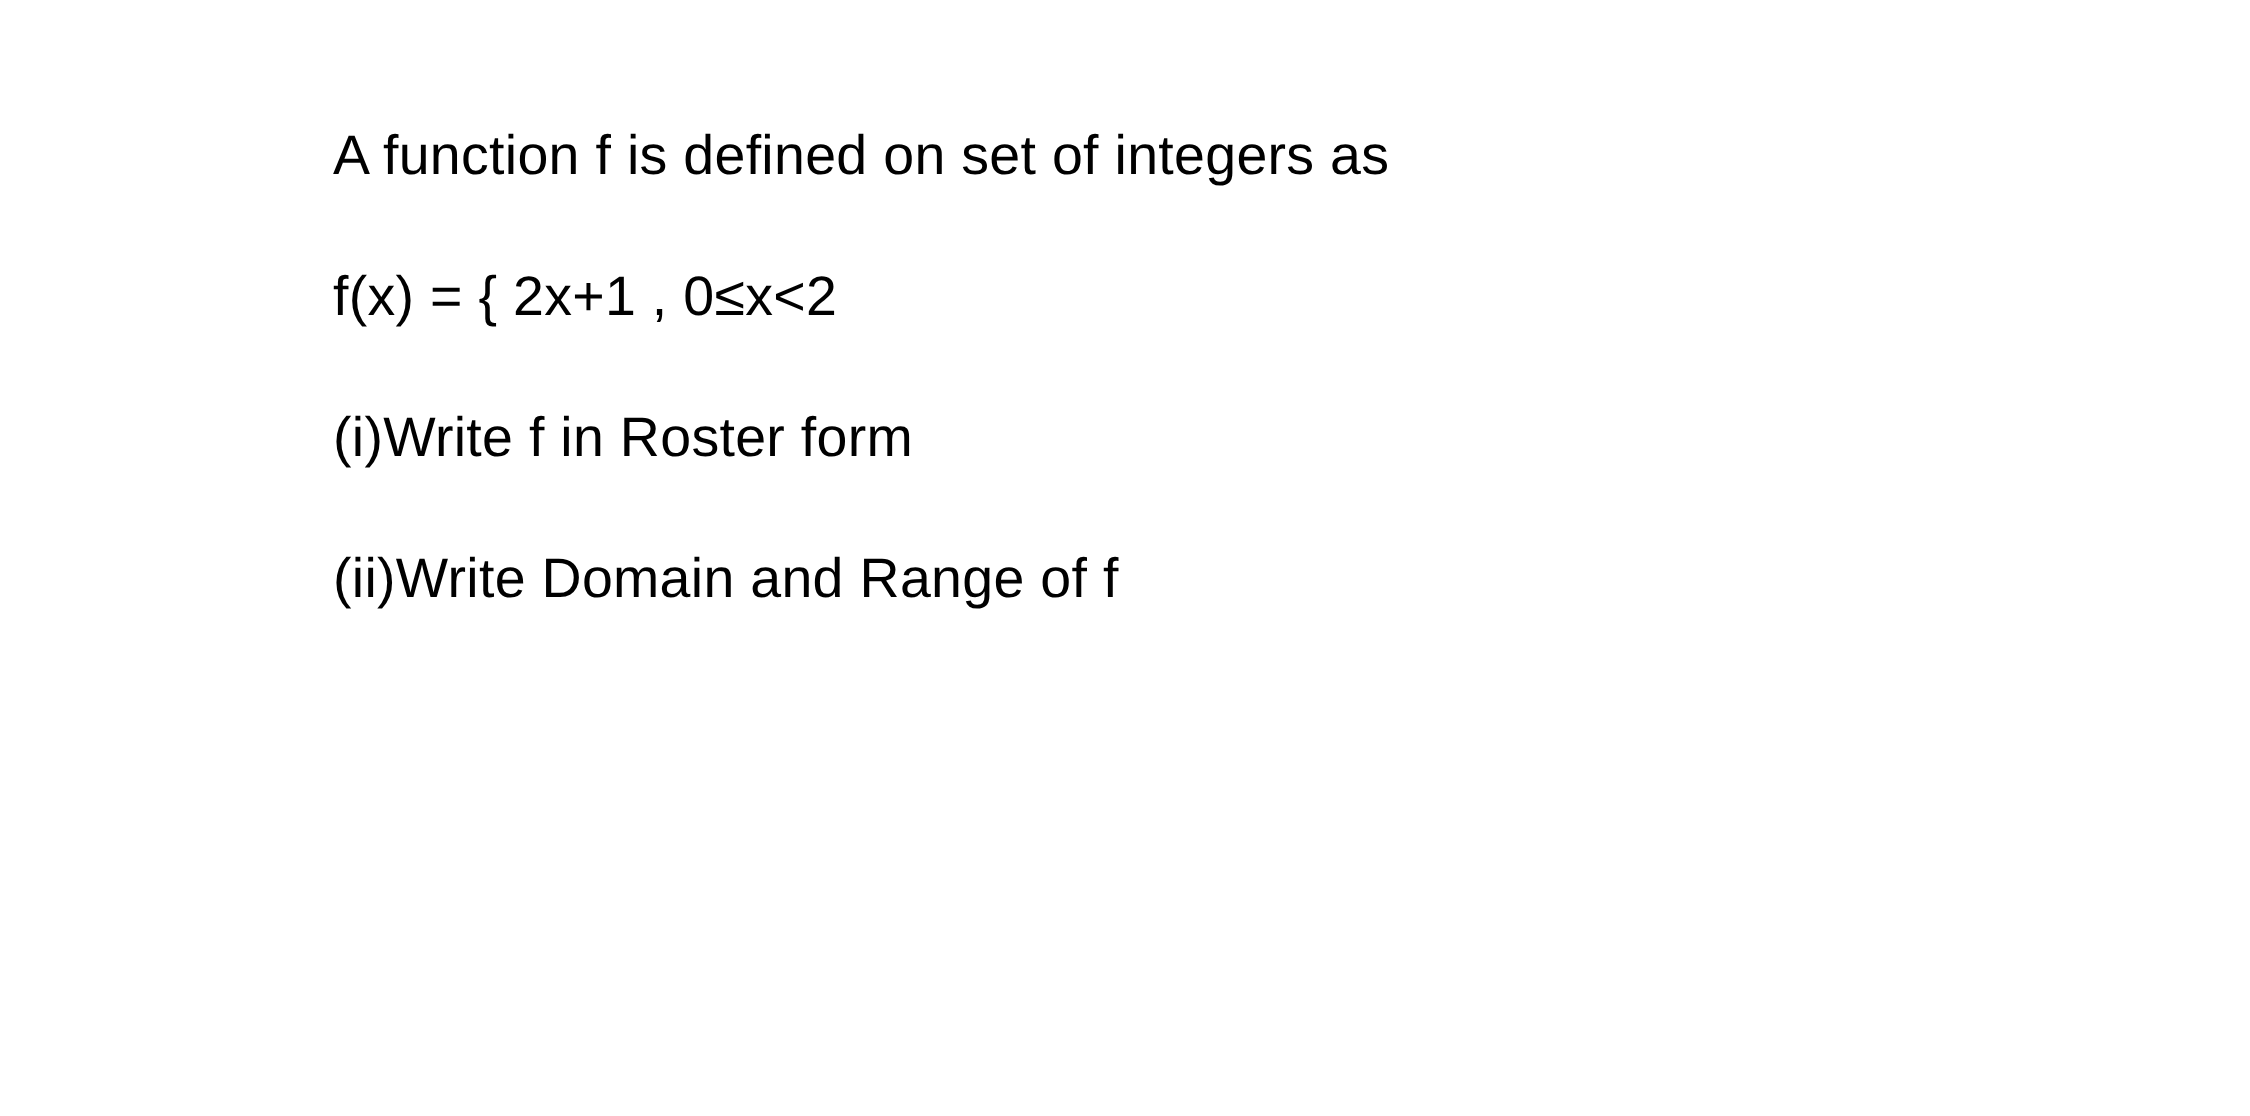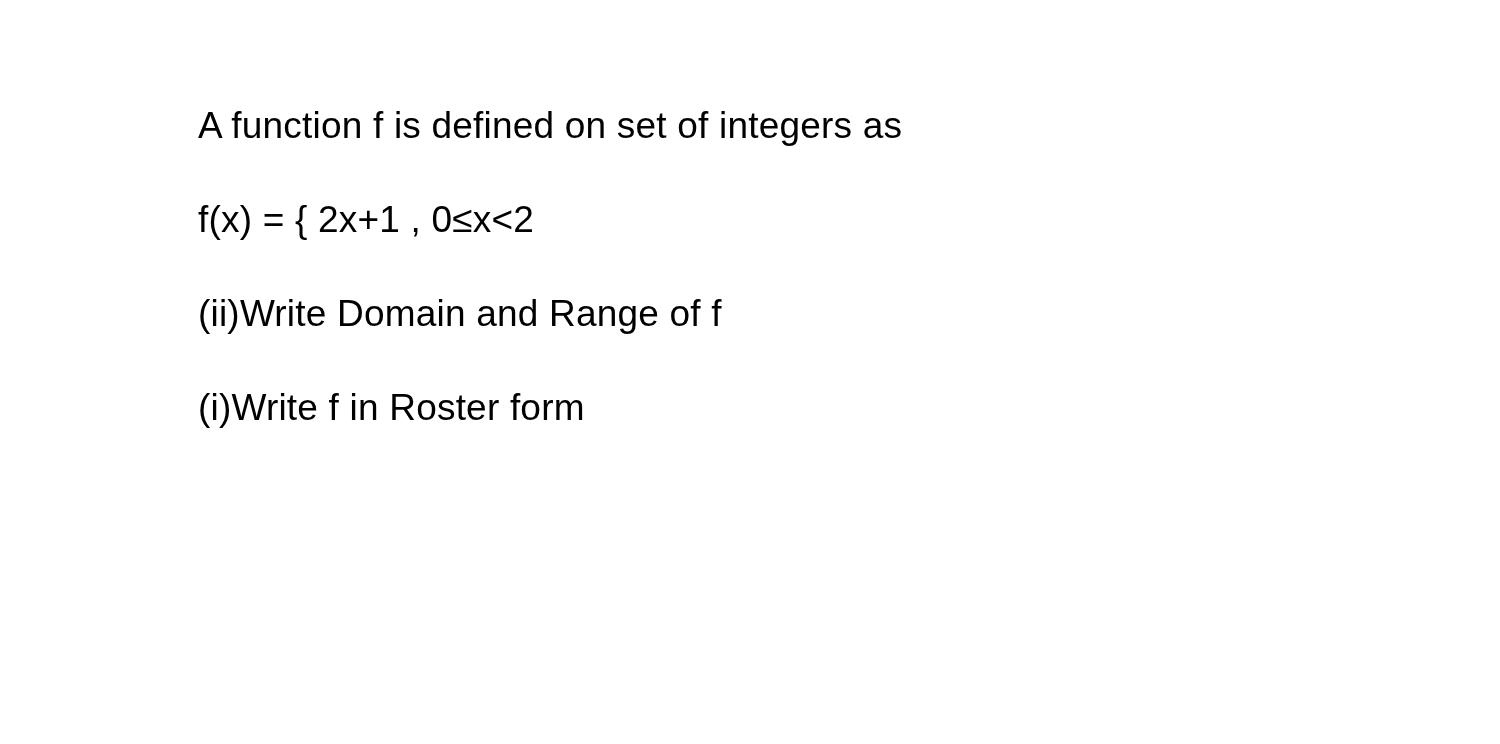--- a/index.html
+++ b/index.html
@@ -11,36 +11,37 @@
       width: 1500px;
       height: 744px;
       background: #ffffff;
       font-family: -apple-system, BlinkMacSystemFont, "Segoe UI", Helvetica, Arial, sans-serif;
       color: #000000;
       display: flex;
       align-items: flex-start;
       justify-content: flex-start;
     }
     .content {
-      padding-top: 107px;
+      padding-top: 85px;
       padding-left: 198px;
       padding-right: 150px;
+      margin-left: 24px;
     }
     .line {
       font-size: 37px;
       line-height: 1.0;
       margin-bottom: 57px;
       letter-spacing: 0.2px;
       font-weight: 400;
     }
     .line:last-child {
       margin-bottom: 0;
     }
   </style>
 </head>
 <body>
 
 <div class="content">
   <p class="line">A function f is defined on set of integers as</p>
   <p class="line">f(x) = { 2x+1 , 0≤x&lt;2</p>
+  <p class="line">(i)Write f in Roster form</p>
   <p class="line">(ii)Write Domain and Range of f</p>
-  <p class="line">(i)Write f in Roster form</p>
 </div>
 
 </body></html>

